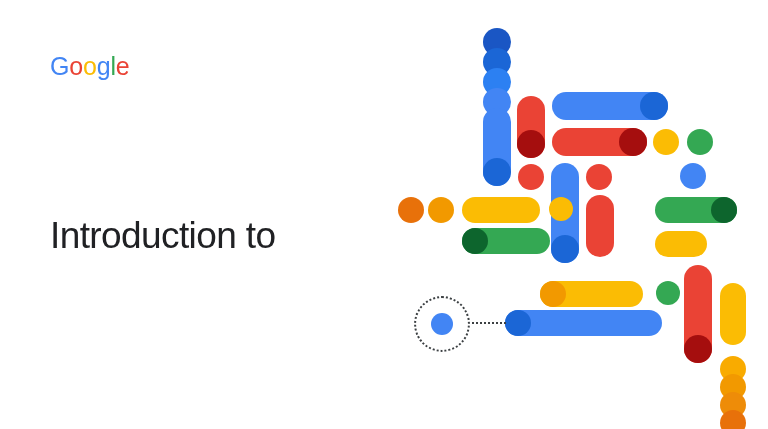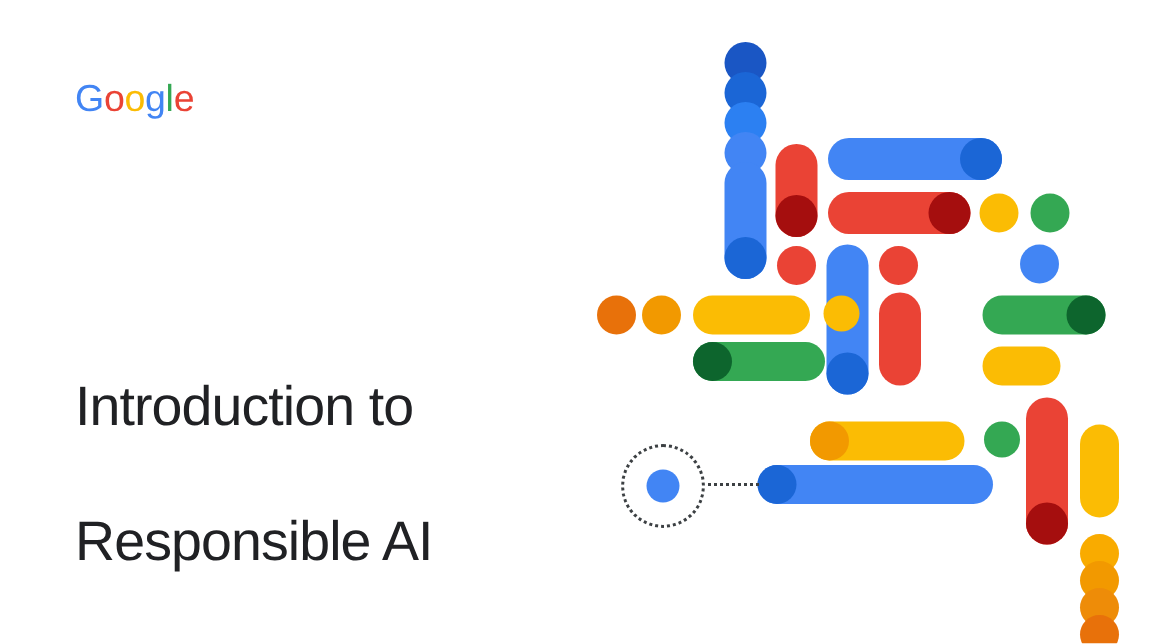--- a/index.html
+++ b/index.html
@@ -49,21 +49,21 @@
     left: 50px;
     top: 183px;
     width: 330px;
     color: #202124;
     font-size: 37px;
     line-height: 1.5;
     font-weight: 400;
     letter-spacing: -0.6px;
     font-family: "Liberation Sans", sans-serif;
   }
-  #title .line { display: block; margin-top: 35px; }
+  #title .line { display: block; }
 
   
   #graphic {
     position: absolute;
     left: 0;
     top: 0;
     width: 768px;
     height: 429px;
     pointer-events: none;
   }
@@ -94,21 +94,20 @@
       <span style="color: rgb(234, 67, 53);">o</span>
       <span style="color: rgb(251, 188, 4);">o</span>
       <span style="color: rgb(66, 133, 244);">g</span>
       <span style="color: rgb(52, 168, 83);">l</span>
       <span style="color: rgb(234, 67, 53);">e</span>
     </span>
   </div>
 
   <h1 id="title" style="color: rgb(32, 33, 36);">
     <span class="line">Introduction to</span>
-    <span class="line">Responsible AI</span>
   </h1>
 
   <div id="graphic">
       <div class="shape" style="left: 483px; top: 28px; width: 28px; height: 28px; background: rgb(26, 86, 196);"></div>
       <div class="shape" style="left: 483px; top: 48px; width: 28px; height: 28px; background: rgb(27, 102, 214);"></div>
       <div class="shape" style="left: 483px; top: 68px; width: 28px; height: 28px; background: rgb(44, 128, 242);"></div>
       <div class="shape" style="left: 483px; top: 88px; width: 28px; height: 28px; background: rgb(66, 133, 244);"></div>
       <div class="shape" style="left: 483px; top: 108px; width: 28px; height: 78px; background: rgb(66, 133, 244);"></div>
       <div class="shape" style="left: 483px; top: 158px; width: 28px; height: 28px; background: rgb(27, 102, 214);"></div>
       <div class="shape" style="left: 517px; top: 96px; width: 28px; height: 62px; background: rgb(234, 67, 53);"></div>

